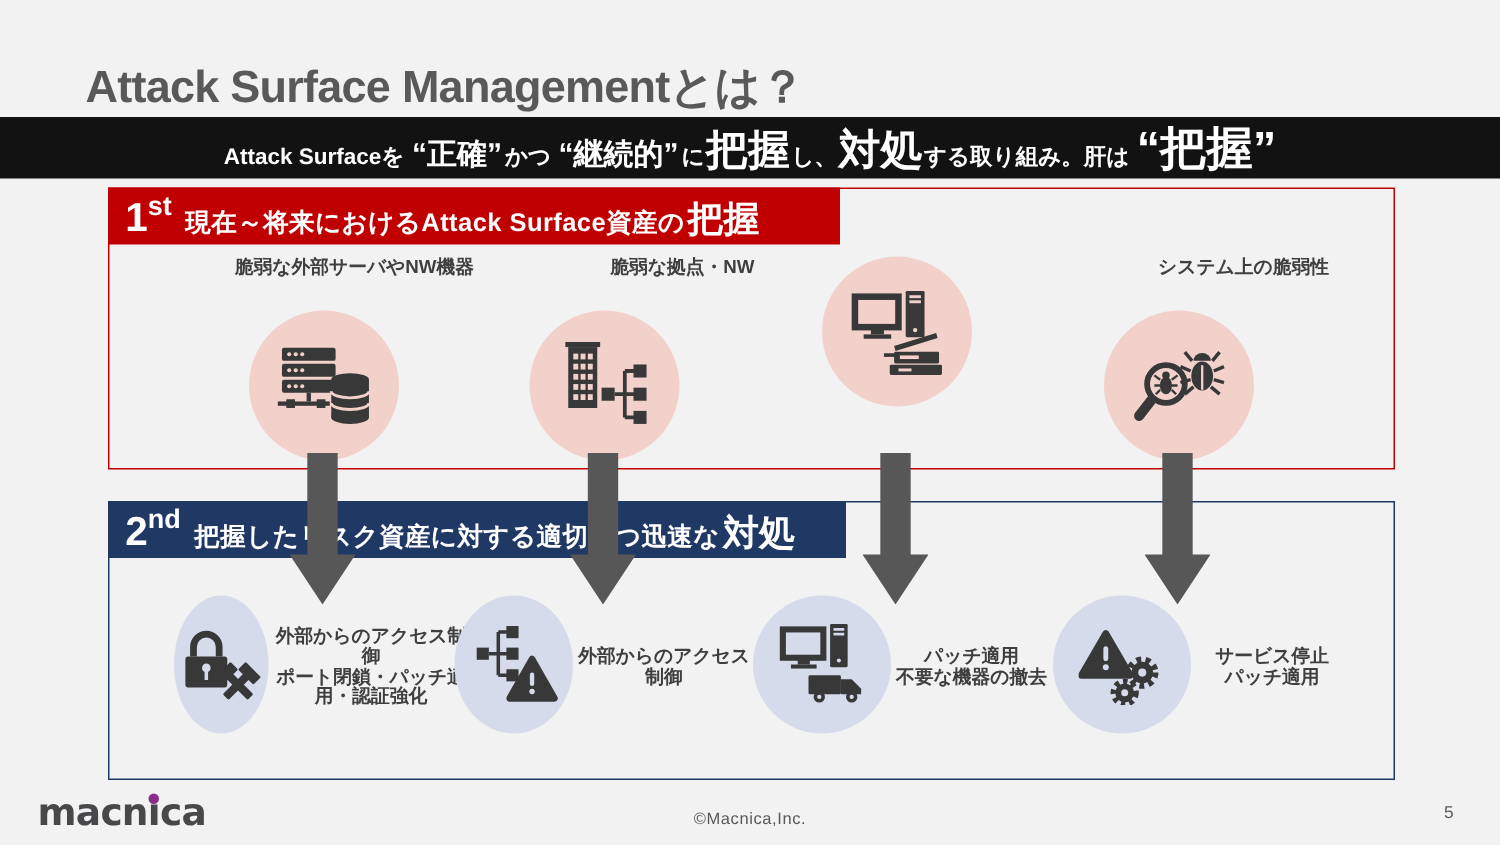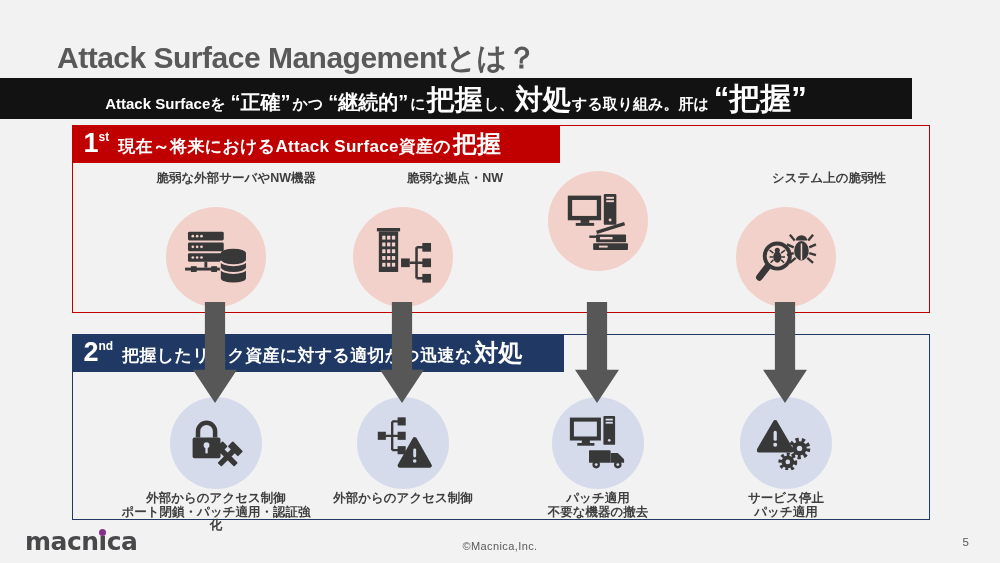--- a/index.html
+++ b/index.html
@@ -13,48 +13,48 @@
   body{
     position:relative; overflow:hidden; background:var(--slide-bg);
     font-family:"Liberation Sans","DejaVu Sans",sans-serif; color:#333;
   }
   .title{
     position:absolute; left:57px; top:38px; font-size:30px; font-weight:bold;
     color:var(--title-gray); letter-spacing:-0.5px;text-align:right;
   }
   
   .banner{
-    position:absolute; left:0; top:78px; width:912px; height:41px;
+    position:absolute; left:0; top:78px; width:1000px; height:41px;
     background:var(--banner-bg); display:flex; align-items:center; justify-content:center;
   }
   .banner-text{color:#fff; white-space:nowrap; line-height:1;}
   .banner-text span{font-weight:bold;}
   .b-sm{font-size:15px;}
   .b-md{font-size:20px; margin-left:5px; margin-right:2px;}
   .b-lg{font-size:28px; margin:0 1px;}
   .b-xl{font-size:31px; margin-left:5px;}
   
   .box{position:absolute; left:72px; width:858px; border:1.5px solid; z-index:1;}
   .box1{top:125px; height:188px; border-color:var(--accent-red);}
   .box2{top:334px; height:186px; border-color:var(--accent-navy);}
   .box-header{
     position:absolute; top:-1.5px; left:-1.5px; height:38px; color:#fff;
     display:flex; align-items:center; padding:0 26px 0 12px; z-index:6;
   }
   .box1 .box-header{background:var(--accent-red); min-width:488px;}
   .box2 .box-header{background:var(--accent-navy); min-width:492px;}
   .hline{line-height:1; white-space:nowrap;}
   .hline .num{font-size:27px; font-weight:bold;}
-  .hline .ord{font-size:12px; font-weight:bold; vertical-align:11px;}
+  .hline .ord{font-size:18px; font-weight:bold; vertical-align:11px;}
   .hline .htext{font-size:17px; font-weight:bold; margin-left:9px; letter-spacing:0.3px;text-align:right;}
   .hline .hbig{font-size:24px; font-weight:bold; margin-left:2px;}
   
   .col{position:absolute; width:200px; text-align:center;}
   .p1{top:45px;}
-  .p2{top:62px; display:flex; flex-direction:column; align-items:center;}
+  .p2{top:62px; display:flex; flex-direction:row; align-items:center;}
   .c0{left:43px;} .c1{left:230px;} .c2{left:425px;} .c3{left:613px;}
   .label{
     font-size:12.5px; font-weight:bold; color:var(--label-text); line-height:15px;
   }
   .p1 .label{height:33px; display:flex; flex-direction:row; justify-content:flex-end; margin-bottom:3px;}
   .p2 .label{margin-top:3px; line-height:13.5px;}
   .circle{
     border-radius:50%; margin:0 auto; display:flex; align-items:center; justify-content:center;
   }
   .circle.pink{width:100px; height:100px; background:var(--pink-circle);}

